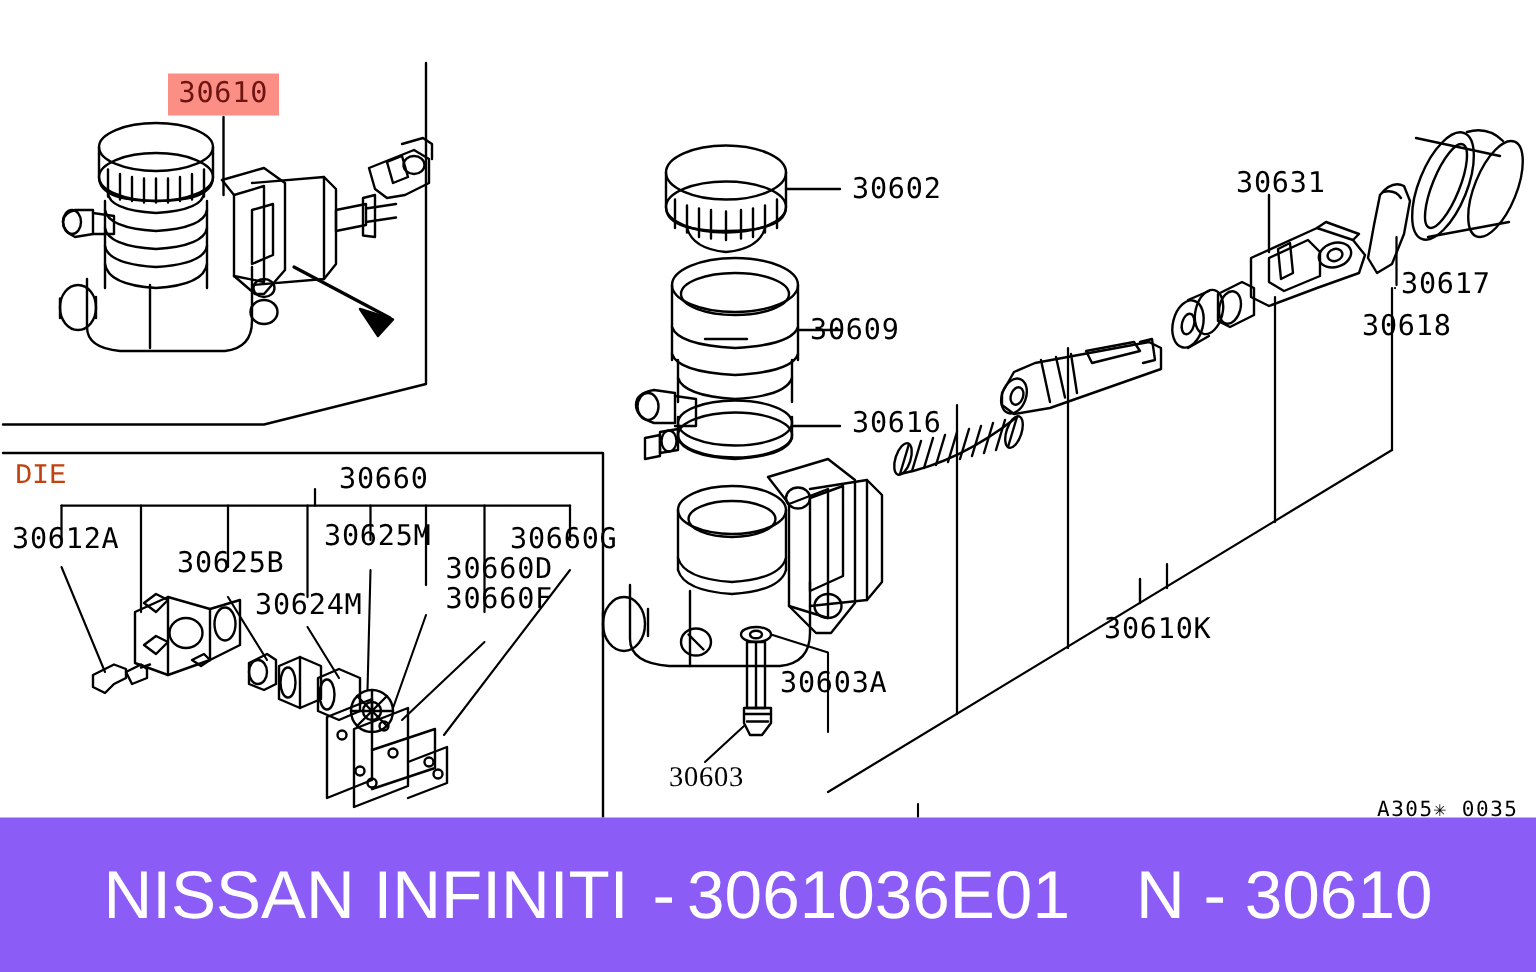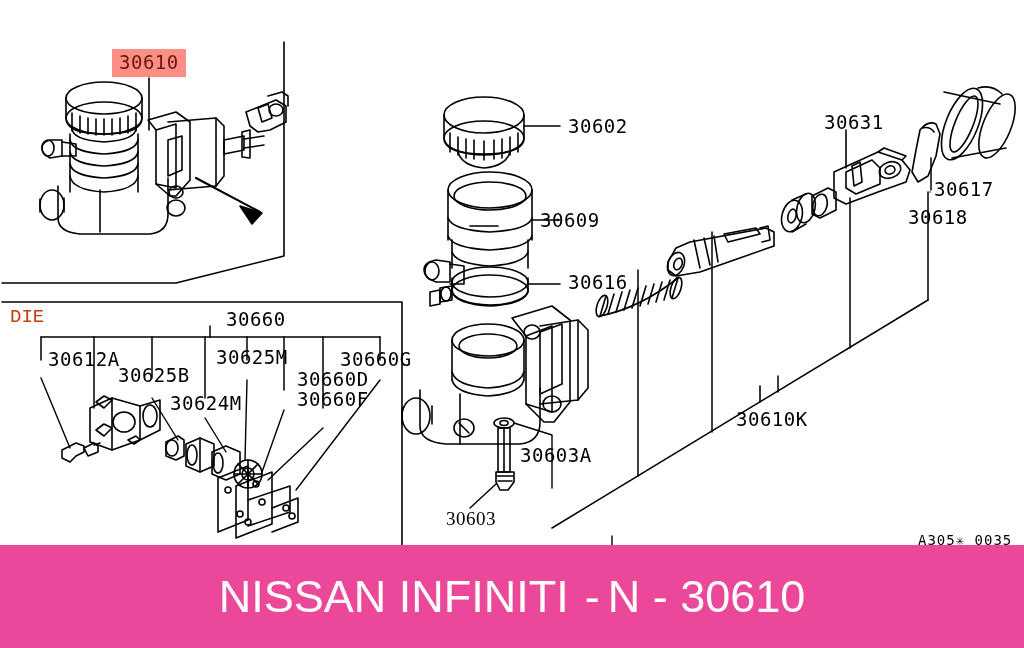--- a/index.html
+++ b/index.html
@@ -67,21 +67,21 @@
     color: #000000;
     white-space: nowrap;
   }
   
   #banner {
     position: absolute;
     left: 0;
     top: 545px;
     width: 1024px;
     height: 103px;
-    background: #ec4899;
+    background: #8b5cf6;
     display: flex;
     align-items: center;
     justify-content: center;
   }
   #banner-inner {
     display: flex;
     align-items: baseline;
     color: #ffffff;
     font-family: "Liberation Sans", sans-serif;
     font-size: 45px;
@@ -380,21 +380,21 @@
 
       </g>
     </svg>
 
     <div class="plabel highlight" style="left:112px; top:49px;">30610</div>
 
     <div class="diecode" style="left:10px; top:308px;">DIE</div>
 
     <div class="plabel" style="left:182px; top:310px;margin-left:44px;">30660</div>
 
-    <div class="plabel" style="left:8px; top:350px;margin-left:40px;">30612A</div>
+    <div class="plabel" style="left:8px; top:350px;">30612A</div>
 
     <div class="plabel" style="left:118px; top:366px;">30625B</div>
 
     <div class="plabel" style="left:170px; top:394px;">30624M</div>
 
     <div class="plabel" style="left:216px; top:348px;">30625M</div>
 
     <div class="plabel" style="left:258px; top:370px;margin-left:39px;">30660D</div>
 
     <div class="plabel" style="left:297px; top:390px;">30660F</div>
@@ -420,17 +420,18 @@
     <div class="plabel" style="left:446px; top:509px;font-family:Liberation Serif, serif;">30603</div>
 
     <div class="drawcode" style="left:918px; top:532px;">A305✳ 0035</div>
 
   </div>
 
   <div id="banner">
     <div id="banner-inner">
       <span id="banner-brand">NISSAN  INFINITI</span>
       <span id="banner-sep">-</span>
+      <span id="banner-part">3061036E01</span>
       <span id="banner-grp"><span>N</span>&nbsp;<span>-</span>&nbsp;<span>30610</span></span>
     </div>
   </div>
 
 </div>
 
 </body></html>

